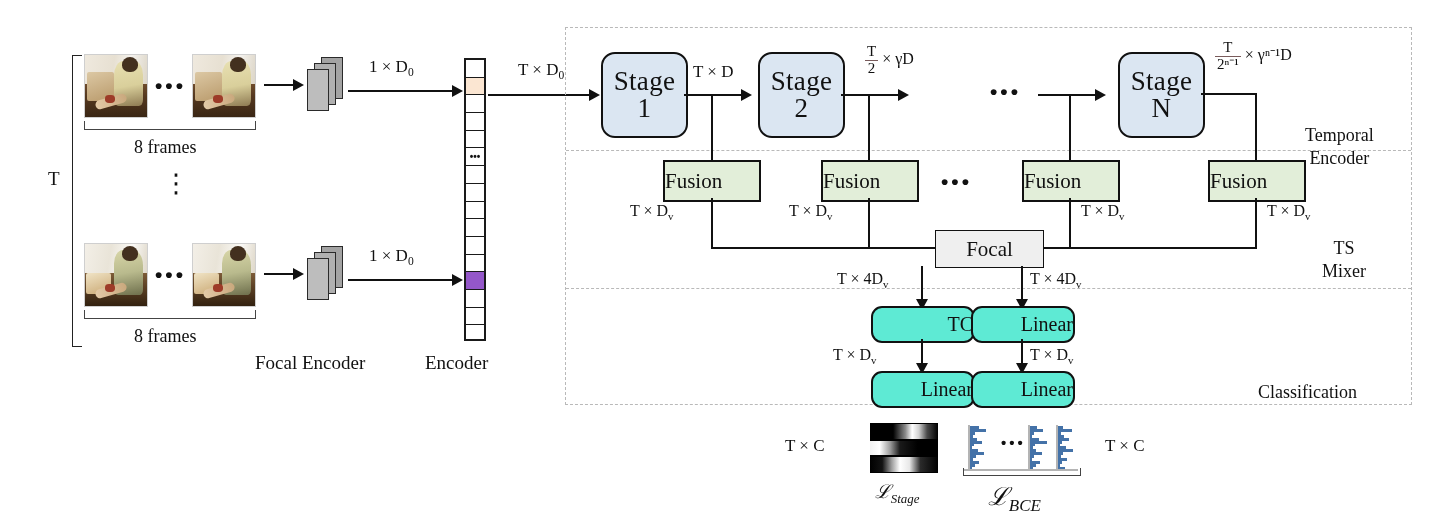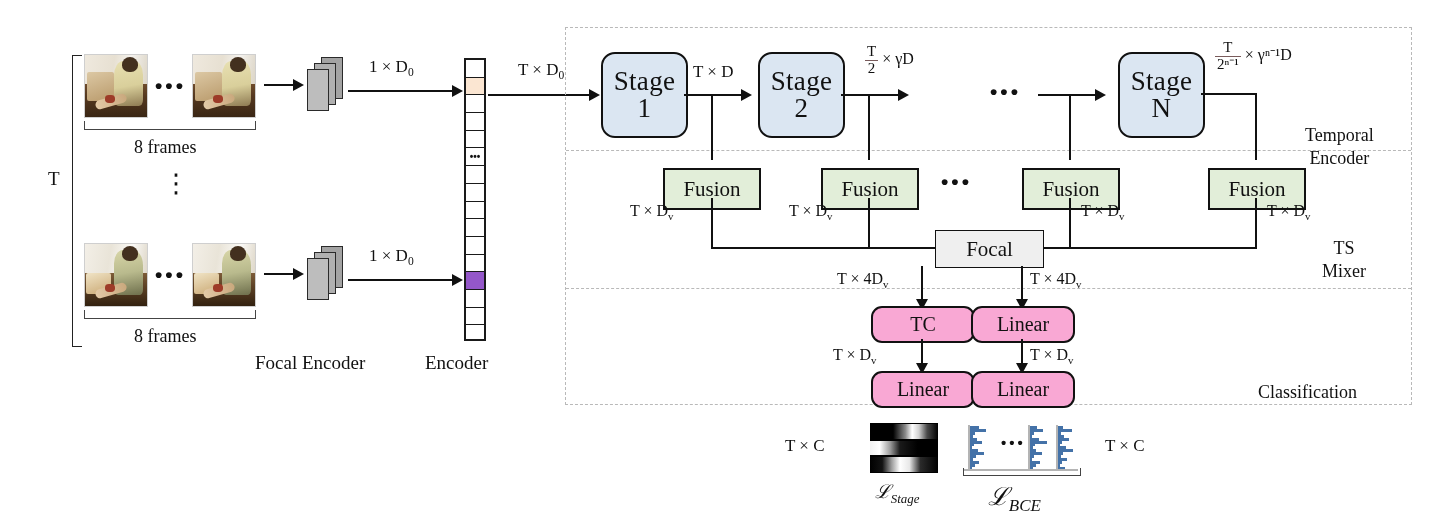--- a/index.html
+++ b/index.html
@@ -47,25 +47,25 @@
   .tokcol{position:absolute;border:2px solid #1a1a1a;background:#fff;box-sizing:border-box;}
   .tokcell{border-bottom:1.6px solid #1a1a1a;box-sizing:border-box;width:100%;}
   .tokcell:last-child{border-bottom:none;}
 
   
   .stage{position:absolute;background:#dbe6f2;border:2.4px solid #111;border-radius:14px;
          display:flex;flex-direction:column;align-items:center;justify-content:center;
          font-size:27px;line-height:1.0;letter-spacing:.3px;}
   .stage span{display:block;}
   .fusion{position:absolute;background:#e2eed9;border:2px solid #111;
-          display:flex;align-items:center;justify-content:center;font-size:21px;margin-top:8px;}
+          display:flex;align-items:center;justify-content:flex-start;font-size:21px;}
   .concat{position:absolute;background:#efefef;border:1.6px solid #111;
           display:flex;align-items:center;justify-content:center;font-size:21px;}
-  .rbox{position:absolute;background:#f9a8d4;border:2.6px solid #111;border-radius:11px;
-        display:flex;align-items:center;justify-content:center;font-size:20px;}
+  .rbox{position:absolute;background:#5eead4;border:2.6px solid #111;border-radius:11px;
+        display:flex;align-items:center;justify-content:flex-end;font-size:20px;}
 
   
   .hline{position:absolute;background:#111;height:2px;}
   .vline{position:absolute;background:#111;width:2px;}
   .arrowR{position:absolute;width:0;height:0;border-top:6px solid transparent;
           border-bottom:6px solid transparent;border-left:11px solid #111;}
   .arrowD{position:absolute;width:0;height:0;border-left:6px solid transparent;
           border-right:6px solid transparent;border-top:11px solid #111;}
 
   

